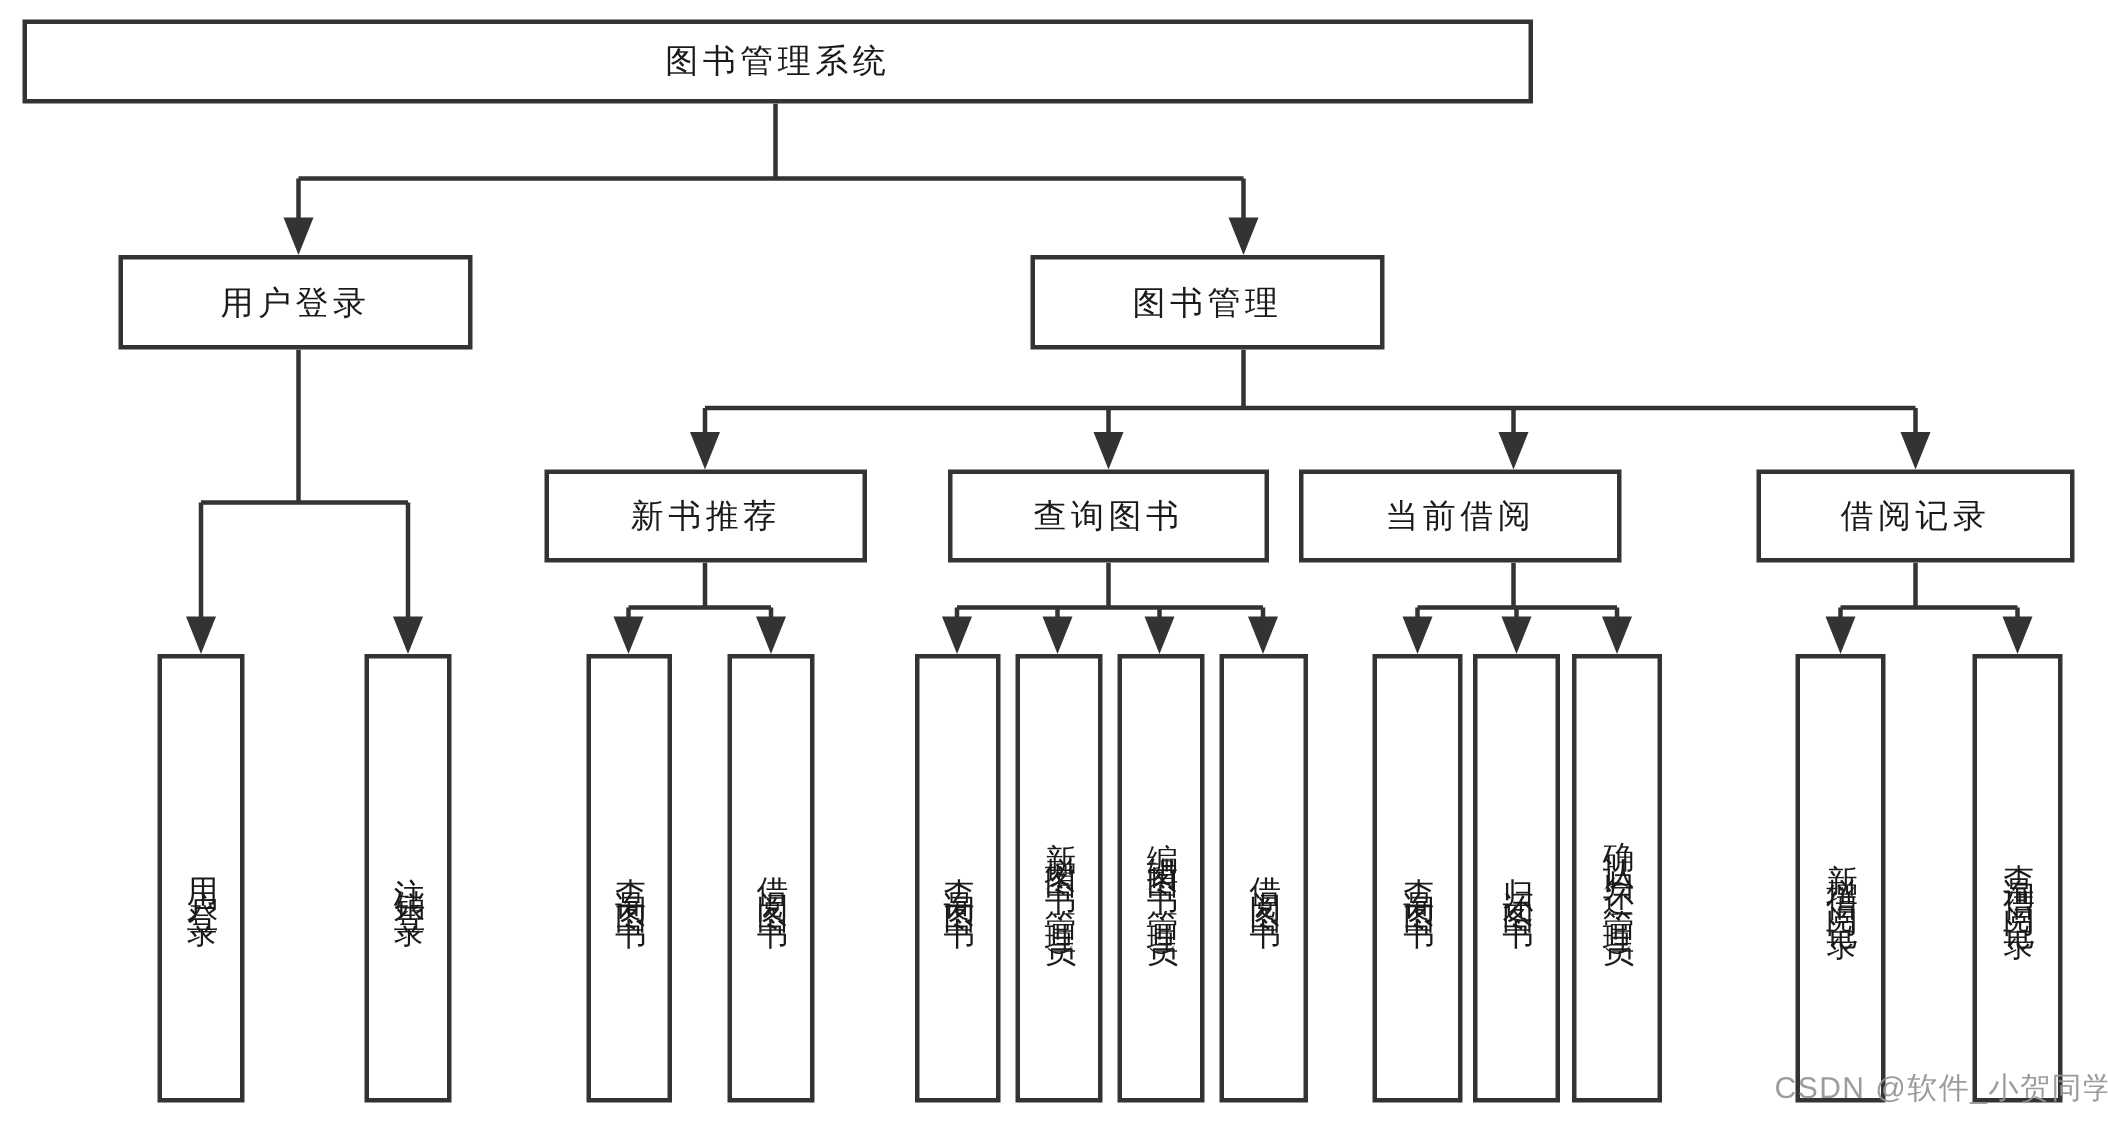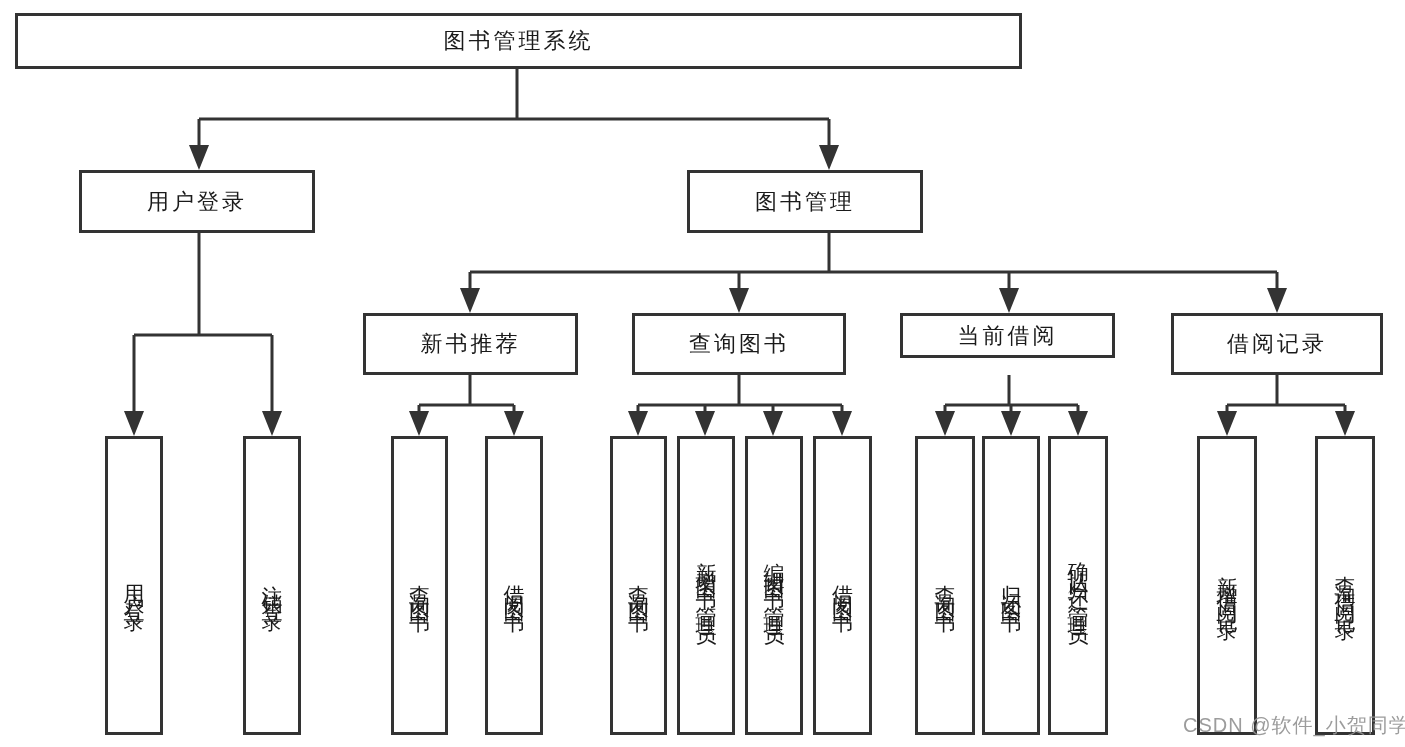--- a/index.html
+++ b/index.html
@@ -98,21 +98,21 @@
   <div class="node" style="left:687px;top:170px;width:236px;height:63px">
     <span class="h-label">图书管理</span>
   </div>
 
   <div class="node" style="left:363px;top:313px;width:215px;height:62px">
     <span class="h-label">新书推荐</span>
   </div>
   <div class="node" style="left:632px;top:313px;width:214px;height:62px">
     <span class="h-label">查询图书</span>
   </div>
-  <div class="node" style="left:900px;top:313px;width:215px;height:45px">
+  <div class="node" style="left:866px;top:313px;width:215px;height:62px">
     <span class="h-label">当前借阅</span>
   </div>
   <div class="node" style="left:1171px;top:313px;width:212px;height:62px">
     <span class="h-label">借阅记录</span>
   </div>
 
   <div class="node v-node" style="left:105px;width:58px">
     <span class="v-label">用户登录</span>
   </div>
   <div class="node v-node" style="left:243px;width:58px">

